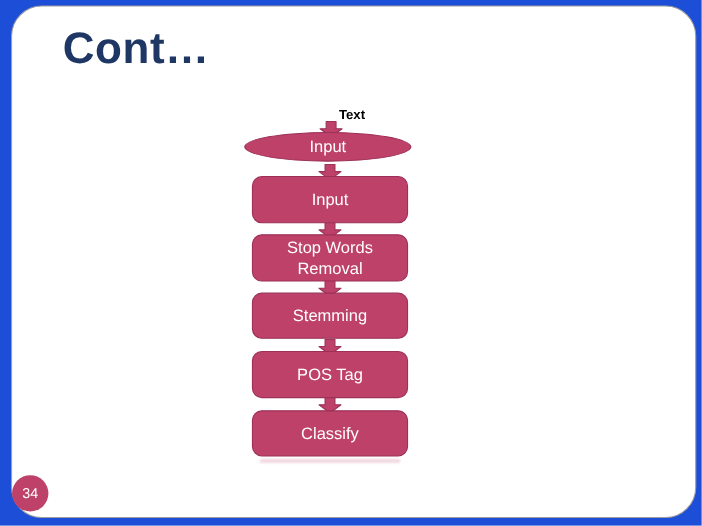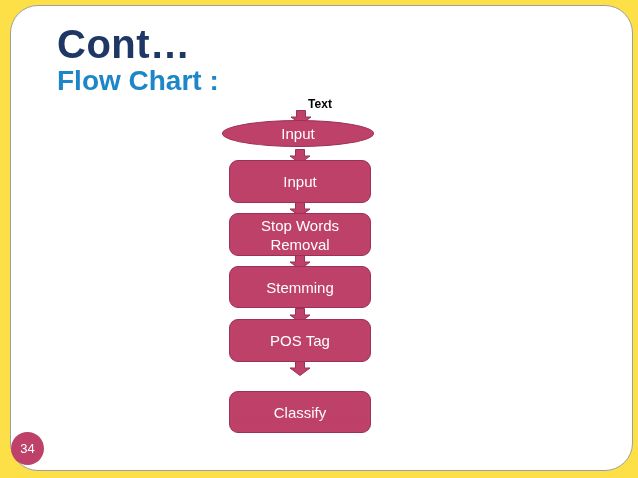--- a/index.html
+++ b/index.html
@@ -5,21 +5,21 @@
   html, body {
     margin: 0;
     padding: 0;
     background: #ffffff;
     font-family: "Liberation Sans", sans-serif;
   }
   .canvas {
     position: relative;
     width: 638px;
     height: 478px;
-    background: #fde047;
+    background: #1d4ed8;
     overflow: hidden;
   }
   .slide {
     position: absolute;
     left: 10px;
     top: 5px;
     width: 623px;
     height: 466px;
     background: #ffffff;
     border: 1.5px solid #9e9e9e;
@@ -84,21 +84,21 @@
     width: 152px;
     height: 27px;
     border-radius: 50%;
     padding: 0;
   }
   .box { left: 218px; width: 142px; border-radius: 9px; }
   .n1 { top: 154px; height: 43px; }
   .n2 { top: 207px; height: 43px; }
   .n3 { top: 260px; height: 42px; }
   .n4 { top: 313px; height: 43px; }
-  .n5 { top: 385px; height: 42px; }
+  .n5 { top: 367px; height: 42px; }
   .arrow {
     position: absolute;
     width: 22px;
     height: 15px;
   }
   .a0 { left: 279px; top: 104px; }
   .a1 { left: 278px; top: 143px; }
   .a2 { left: 278px; top: 196px; }
   .a3 { left: 278px; top: 249px; }
   .a4 { left: 278px; top: 302px; }
@@ -129,21 +129,20 @@
     z-index: 5;
   }
 </style>
 </head>
 <body>
 
 <div class="canvas">
   <div class="slide">
 
     <h1 class="slide-title">Cont…</h1>
-    <h2 class="slide-subtitle">Flow Chart :</h2>
 
     <div class="flowchart">
 
       <div class="top-label">Text</div>
 
       <svg class="arrow a0" viewBox="0 0 22 15">
         <polygon points="6.5,0.5 15.5,0.5 15.5,7 21,7 11,14.5 1,7 6.5,7" fill="#BE4169" stroke="#9C3058" stroke-width="1" stroke-linejoin="round"></polygon>
       </svg>
 
       <div class="node ellipse">Input</div>

